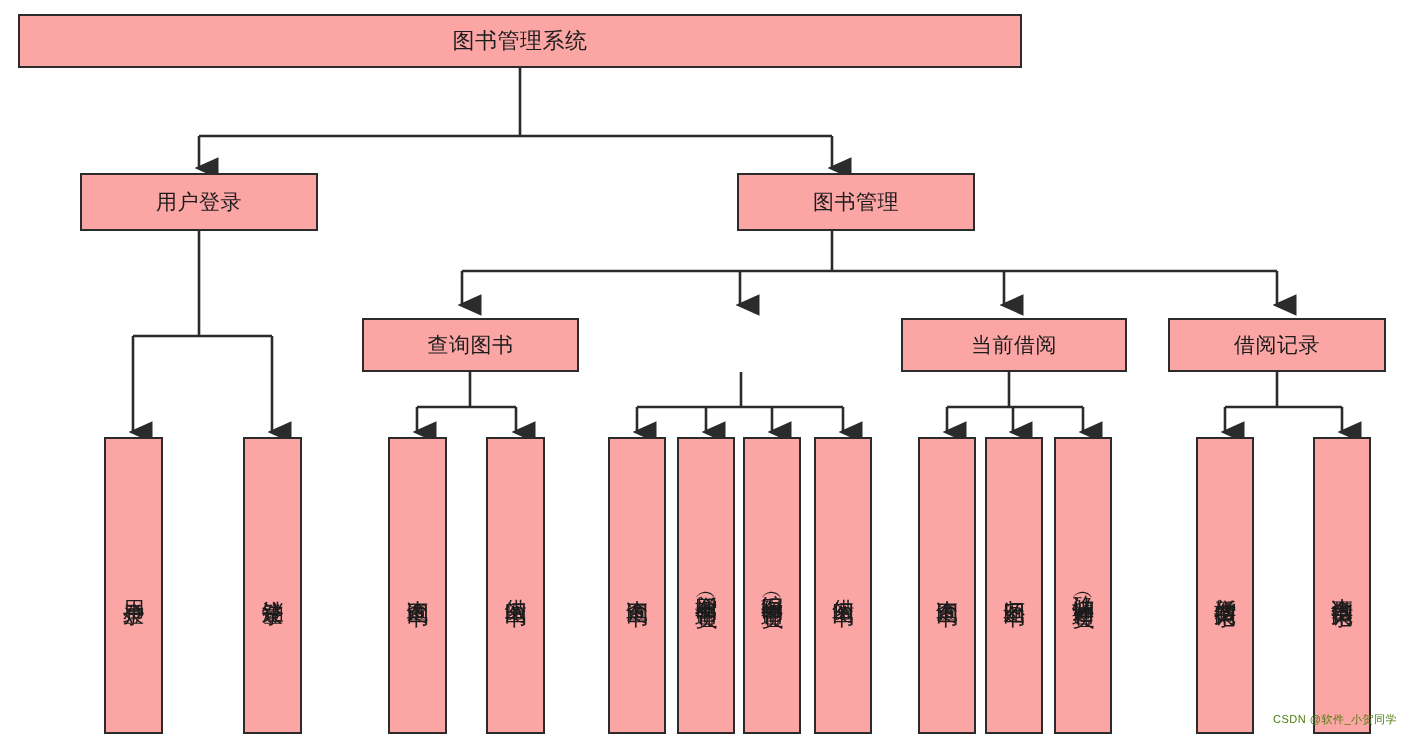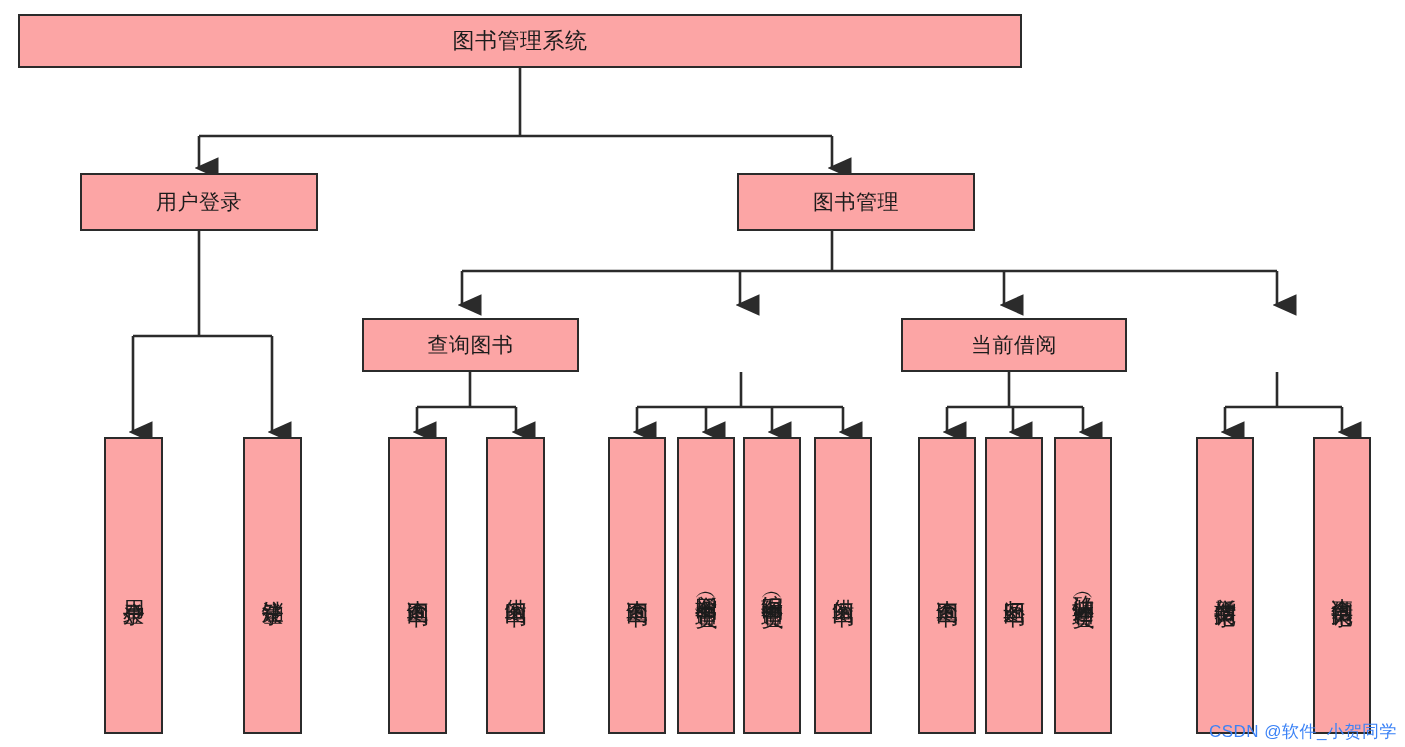--- a/index.html
+++ b/index.html
@@ -59,23 +59,23 @@
     text-orientation: upright;
     font-size: 22px;
     line-height: 1.12;
     letter-spacing: 2px;
     white-space: nowrap;
     max-height: 280px;
   }
   #watermark {
     position: absolute;
     right: 8px;
-    bottom: 4px;
-    font-size: 17px;
-    color: #3b82f6;
+    bottom: 20px;
+    font-size: 11px;
+    color: #4d7c0f;
     letter-spacing: 0.5px;
     white-space: nowrap;
   }
 </style>
 </head>
 <body>
 
 <div id="canvas">
 
   <svg id="wires" viewBox="0 0 1405 747">
@@ -140,20 +140,23 @@
   <div class="node horiz" style="left:737px; top:173px; width:238px; height:58px;">
     <span class="label">图书管理</span>
   </div>
 
   <div class="node horiz" style="left:362px; top:318px; width:217px; height:54px;">
     <span class="label">查询图书</span>
   </div>
   <div class="node horiz" style="left:901px; top:318px; width:226px; height:54px;">
     <span class="label">当前借阅</span>
   </div>
+  <div class="node horiz" style="left:1168px; top:318px; width:218px; height:54px;">
+    <span class="label">借阅记录</span>
+  </div>
 
   <div class="node vert" style="left:104px; top:437px; width:59px; height:297px;">
     <span class="label">用户登录</span>
   </div>
   <div class="node vert" style="left:243px; top:437px; width:59px; height:297px;">
     <span class="label">注销登录</span>
   </div>
 
   <div class="node vert" style="left:388px; top:437px; width:59px; height:297px;">
     <span class="label">查询图书</span>

